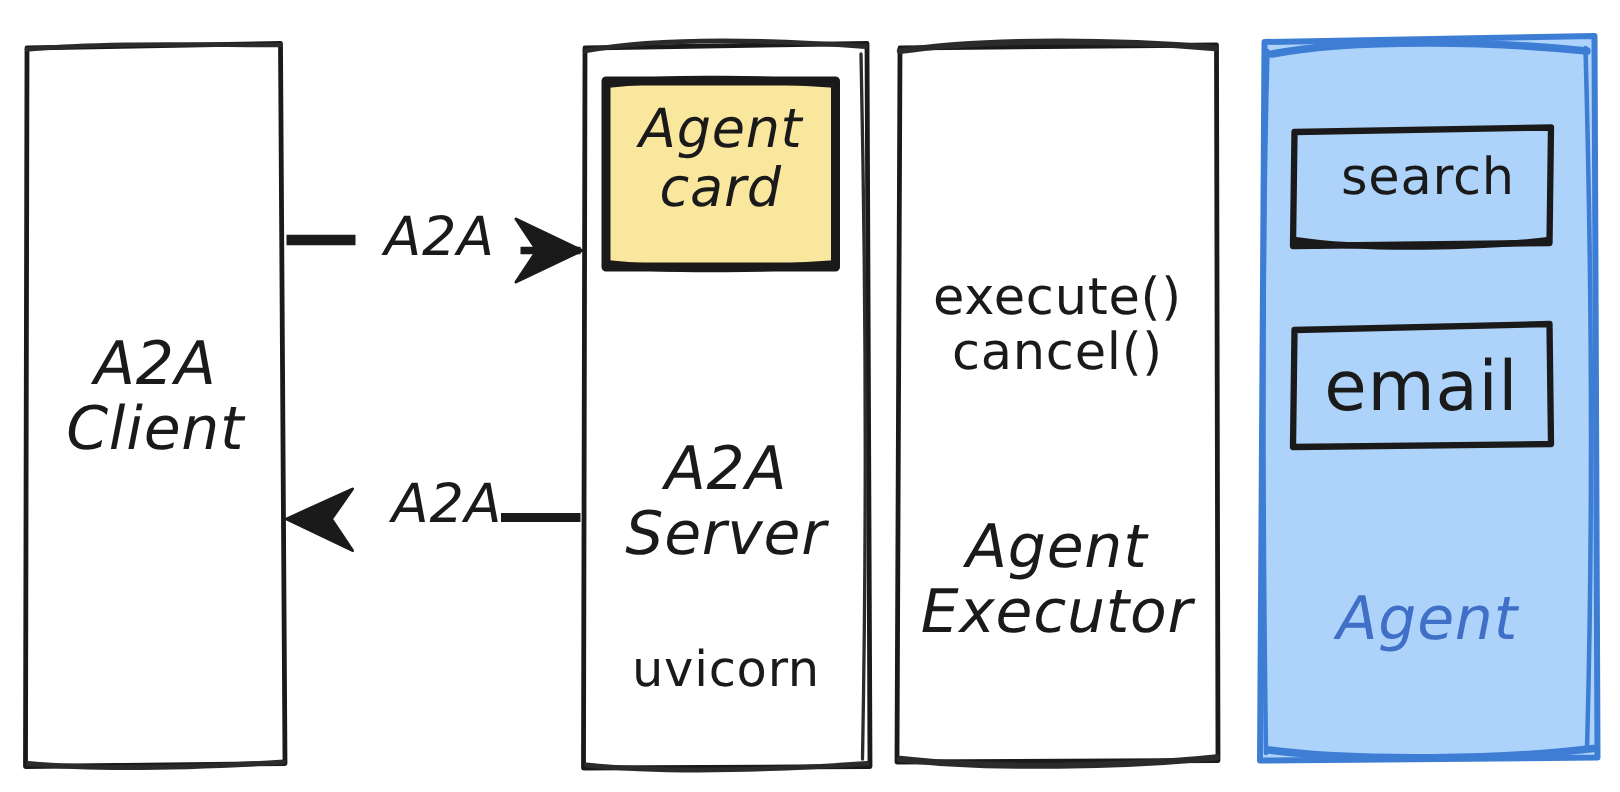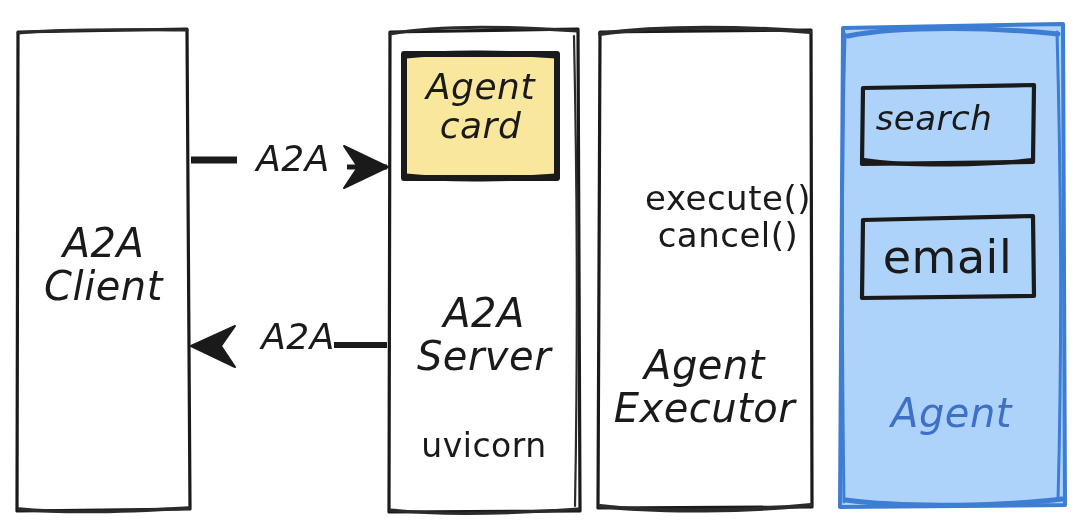--- a/index.html
+++ b/index.html
@@ -57,45 +57,43 @@
     width: 192px;
     font-size: 33px;
     font-weight: 400;
   }
   .lbl-methods {
     left: 598px;
     top: 180px;
     width: 214px;
     font-size: 34px;
     font-weight: 400;
-    padding-left: 23px;
   }
   .lbl-executor {
     left: 592px;
     top: 344px;
     width: 225px;
     font-size: 40px;
     font-style: italic;
     font-weight: 400;
   }
   .lbl-agentcard {
     left: 403px;
     top: 68px;
     width: 155px;
     font-size: 36px;
     font-style: italic;
     font-weight: 400;
   }
   .lbl-search {
-    left: 844px;
+    left: 862px;
     top: 100px;
     width: 180px;
     font-size: 34px;
     font-weight: 400;
-    font-style: italic;
   }
   .lbl-email {
     left: 862px;
     top: 233px;
     width: 171px;
     font-size: 46px;
     font-weight: 400;
   }
   .lbl-agent-blue {
     left: 838px;

